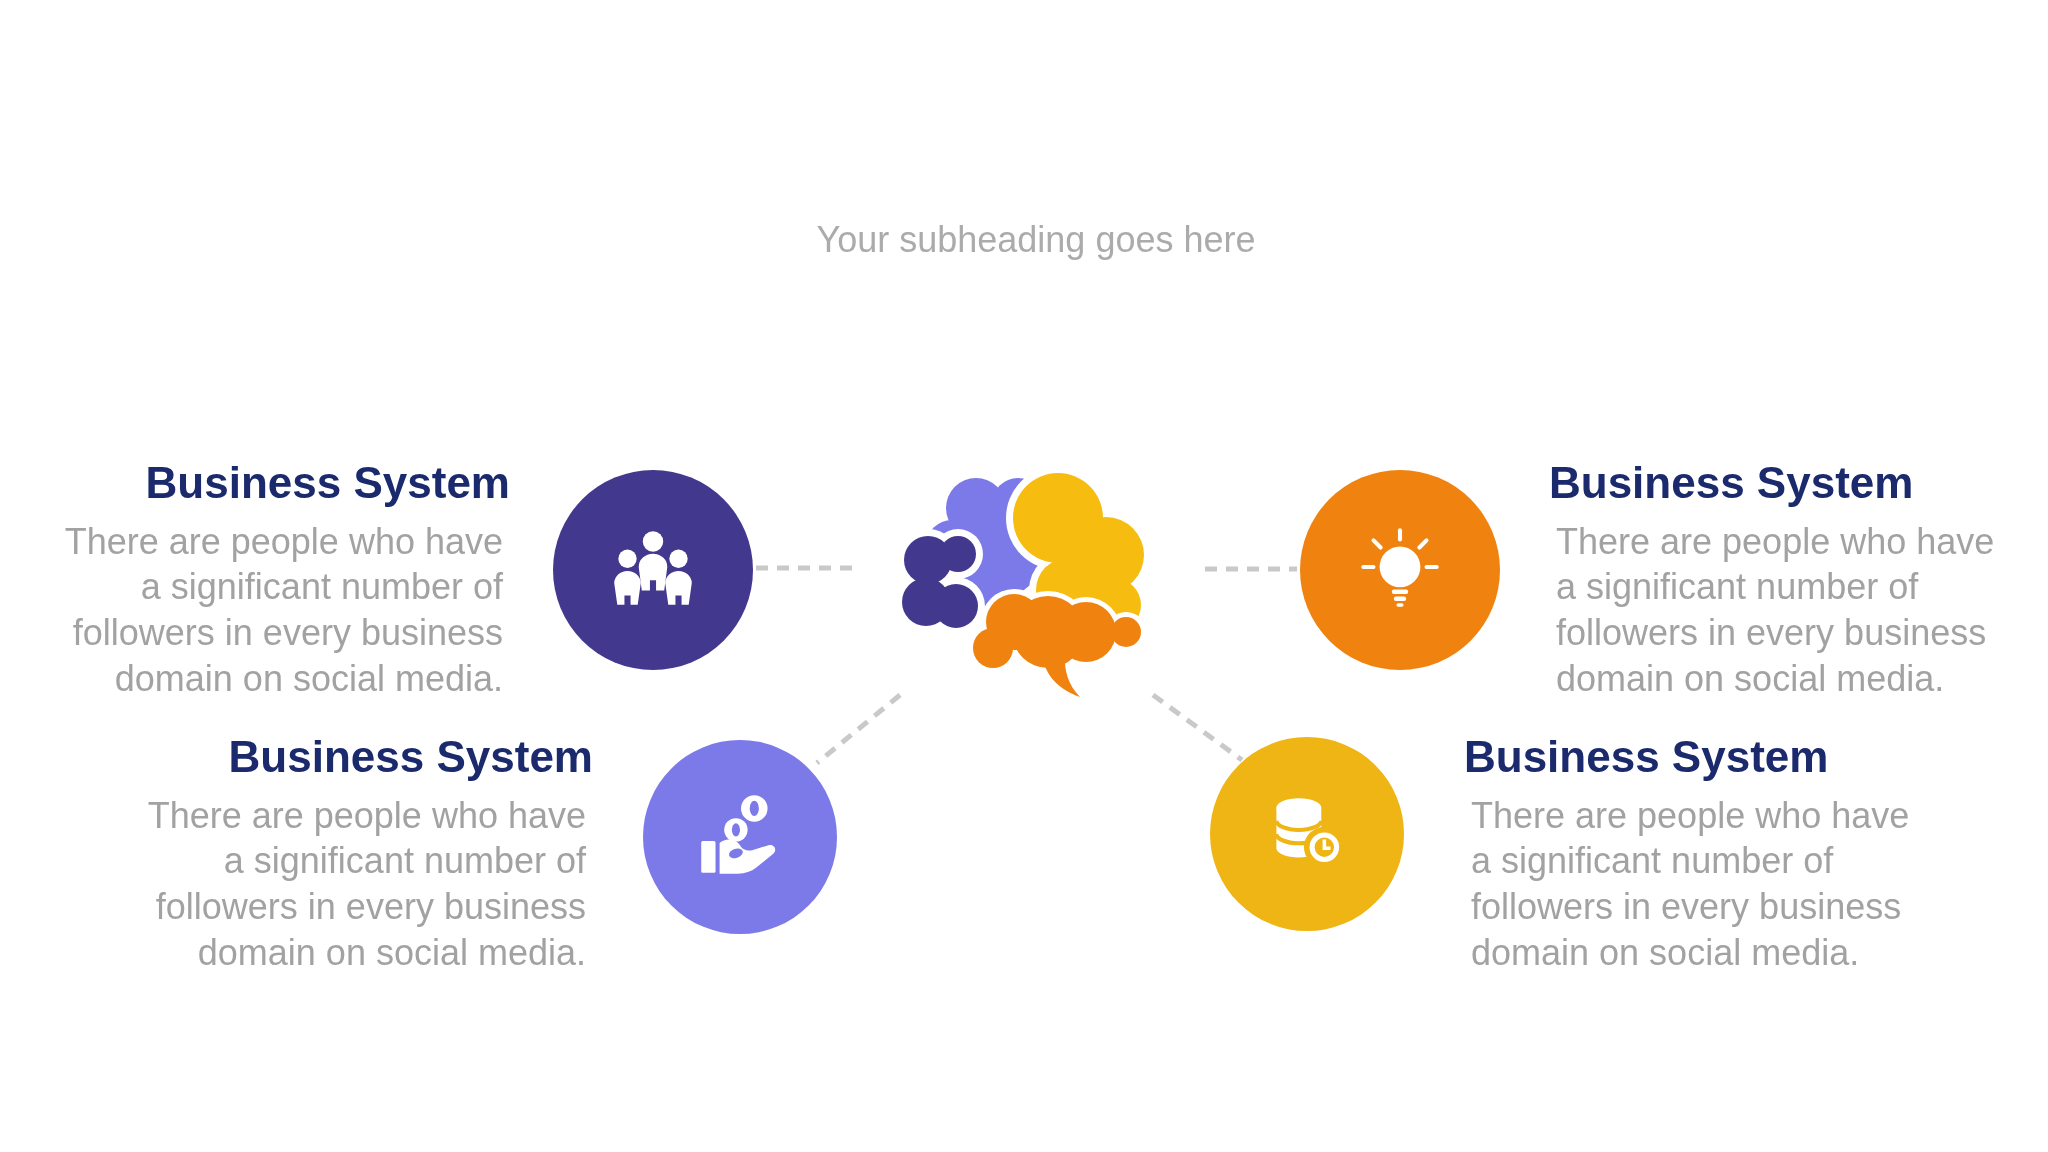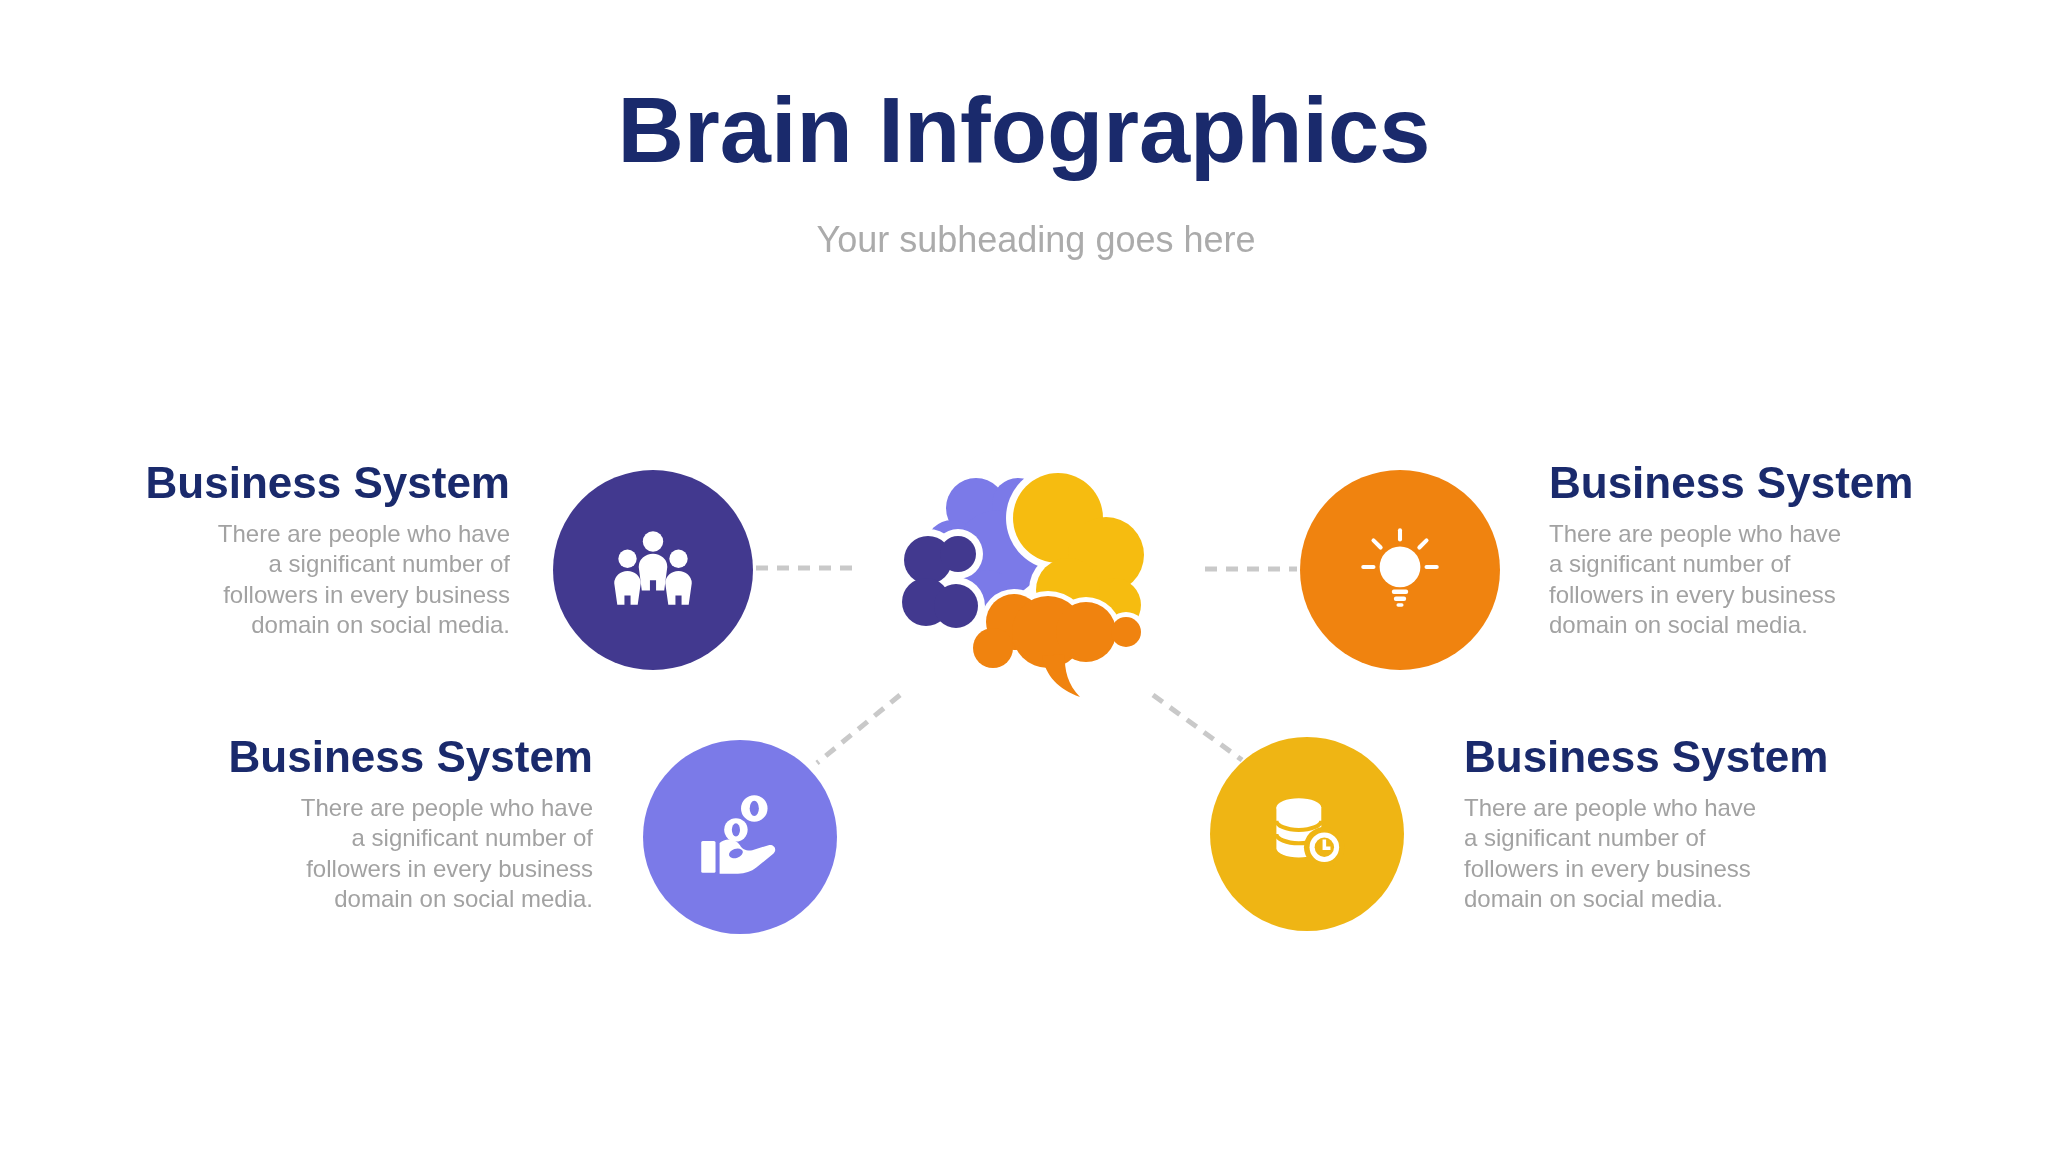--- a/index.html
+++ b/index.html
@@ -22,34 +22,33 @@
     display:flex;align-items:center;justify-content:center;
   }
   #circle-tl{left:553px;top:470px;width:200px;height:200px;}
   #circle-tr{left:1300px;top:470px;width:200px;height:200px;}
   #circle-bl{left:643px;top:740px;width:194px;height:194px;}
   #circle-br{left:1210px;top:737px;width:194px;height:194px;}
   .icon{width:102px;height:102px;}
   .brain{position:absolute;left:894px;top:468px;width:258px;height:234px;}
   .item{position:absolute;}
   .item h2{margin:0 0 10px 0;font-size:44px;font-weight:bold;line-height:1.15;}
-  .item p{margin:0;font-size:24px;line-height:1.27;white-space:pre-line;}
+  .item p{margin:7px;font-size:36px;line-height:1.27;white-space:pre-line;}
   .align-right{text-align:right;}
   .align-left{text-align:left;}
   #item-tl{right:1538px;top:458px;}
   #item-tr{left:1549px;top:458px;}
   #item-bl{right:1455px;top:732px;}
   #item-br{left:1464px;top:732px;}
 </style>
 </head>
 <body>
 
 <div class="slide">
 
-  <h1 class="title" style="color: rgb(26, 42, 108);">Brain Infographics</h1>
   <p class="subtitle" style="color: rgb(171, 171, 171);">Your subheading goes here</p>
 
   <svg class="connectors" viewBox="0 0 2048 1152">
     <line x1="756" y1="568" x2="852" y2="568" style="stroke: rgb(201, 201, 201);"></line>
     <line x1="1205" y1="569" x2="1297" y2="569" style="stroke: rgb(201, 201, 201);"></line>
     <line x1="900" y1="695" x2="817" y2="763" style="stroke: rgb(201, 201, 201);"></line>
     <line x1="1153" y1="695" x2="1242" y2="760" style="stroke: rgb(201, 201, 201);"></line>
   </svg>
 
   <svg class="brain" viewBox="-2 -2 258 234">

